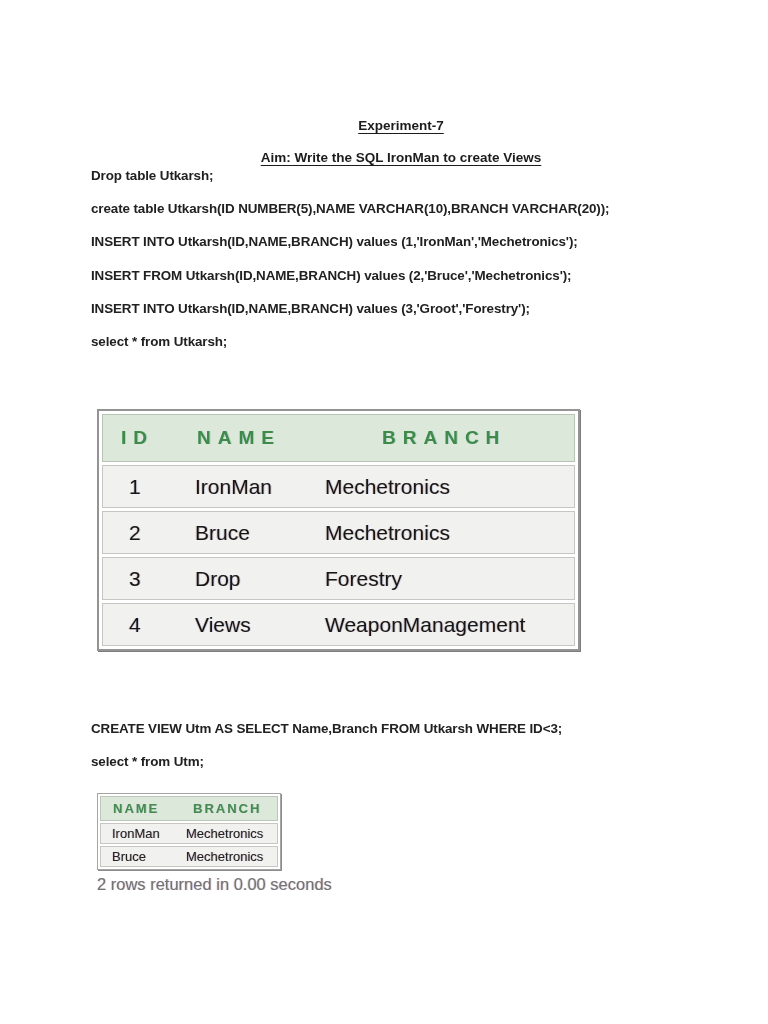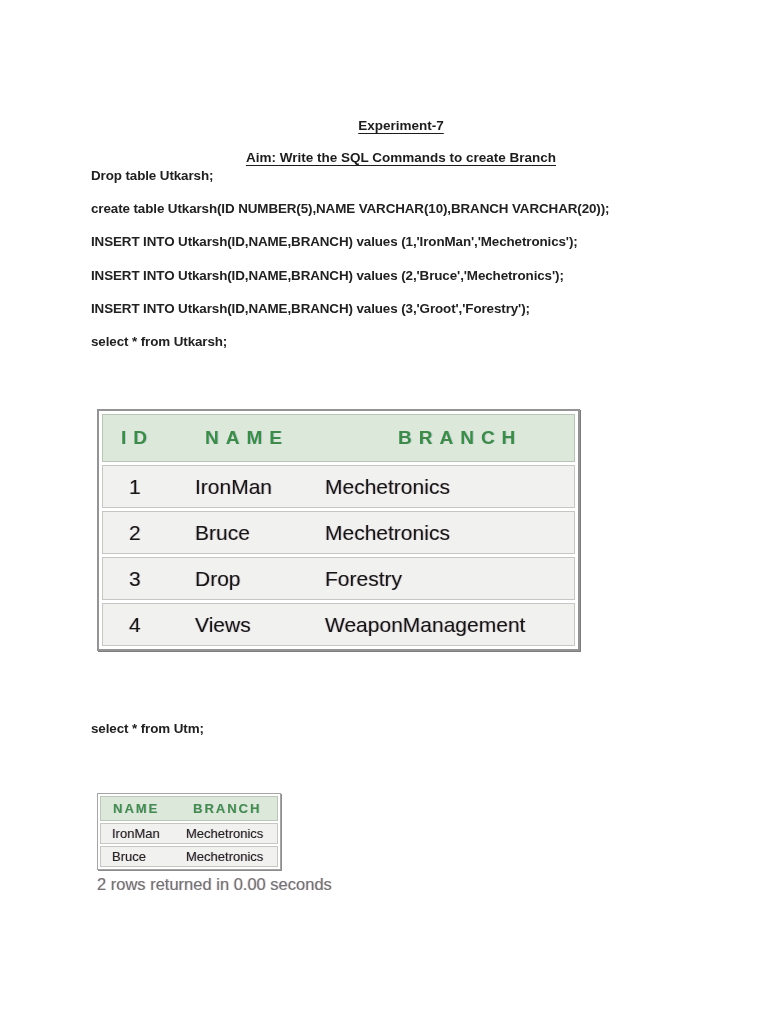--- a/index.html
+++ b/index.html
@@ -77,21 +77,21 @@
     box-sizing: border-box;
     display: grid;
     align-items: center;
     border: 1px solid #c6c6c3;
   }
   .rtable .block + .block { margin-top: 3px; }
   .rtable.small .block + .block { margin-top: 2px; }
 
   
   .big .block { grid-template-columns: 91px 130px 1fr; }
-  .big .thead { height: 48px; background: #dce8d9; border-color: #b9c4b6; gap: 8px; }
+  .big .thead { height: 48px; background: #dce8d9; border-color: #b9c4b6; }
   .big .trow  { height: 43px; background: #f1f1ef; }
 
   .big .thead .cell {
     font-weight: bold;
     font-size: 19px;
     letter-spacing: 7px;
     color: #3f8a4a;
     text-shadow: 1px 0 0 rgba(40,140,150,0.25);
     white-space: nowrap;
   }
@@ -144,27 +144,27 @@
     text-shadow: 0.8px 0 0 rgba(40,60,160,0.2), -0.8px 0 0 rgba(170,60,30,0.2);
     white-space: nowrap;
   }
 </style>
 </head>
 <body>
 
 <div class="page">
 
   <div class="heading title">Experiment-7</div>
-  <div class="heading aim">Aim: Write the SQL Commands to create Branch</div>
+  <div class="heading aim">Aim: Write the SQL IronMan to create Views</div>
 
   <div class="sqlblock b1">
     <div class="line">Drop table Utkarsh;</div>
     <div class="line">create table Utkarsh(ID NUMBER(5),NAME VARCHAR(10),BRANCH VARCHAR(20));</div>
     <div class="line">INSERT INTO Utkarsh(ID,NAME,BRANCH) values (1,'IronMan','Mechetronics');</div>
-    <div class="line">INSERT INTO Utkarsh(ID,NAME,BRANCH) values (2,'Bruce','Mechetronics');</div>
+    <div class="line">INSERT FROM Utkarsh(ID,NAME,BRANCH) values (2,'Bruce','Mechetronics');</div>
     <div class="line">INSERT INTO Utkarsh(ID,NAME,BRANCH) values (3,'Groot','Forestry');</div>
     <div class="line">select * from Utkarsh;</div>
   </div>
 
   <div class="rtable big">
     <div class="block thead">
       <div class="cell c1">ID</div>
       <div class="cell c2">NAME</div>
       <div class="cell c3">BRANCH</div>
     </div>
@@ -184,20 +184,21 @@
       <div class="cell c3">Forestry</div>
     </div>
     <div class="block trow">
       <div class="cell c1">4</div>
       <div class="cell c2">Views</div>
       <div class="cell c3">WeaponManagement</div>
     </div>
   </div>
 
   <div class="sqlblock b2">
+    <div class="line">CREATE VIEW Utm AS SELECT Name,Branch FROM Utkarsh WHERE ID&lt;3;</div>
     <div class="line">select * from Utm;</div>
   </div>
 
   <div class="rtable small">
     <div class="block thead">
       <div class="cell c1">NAME</div>
       <div class="cell c2">BRANCH</div>
     </div>
     <div class="block trow">
       <div class="cell c1">IronMan</div>

